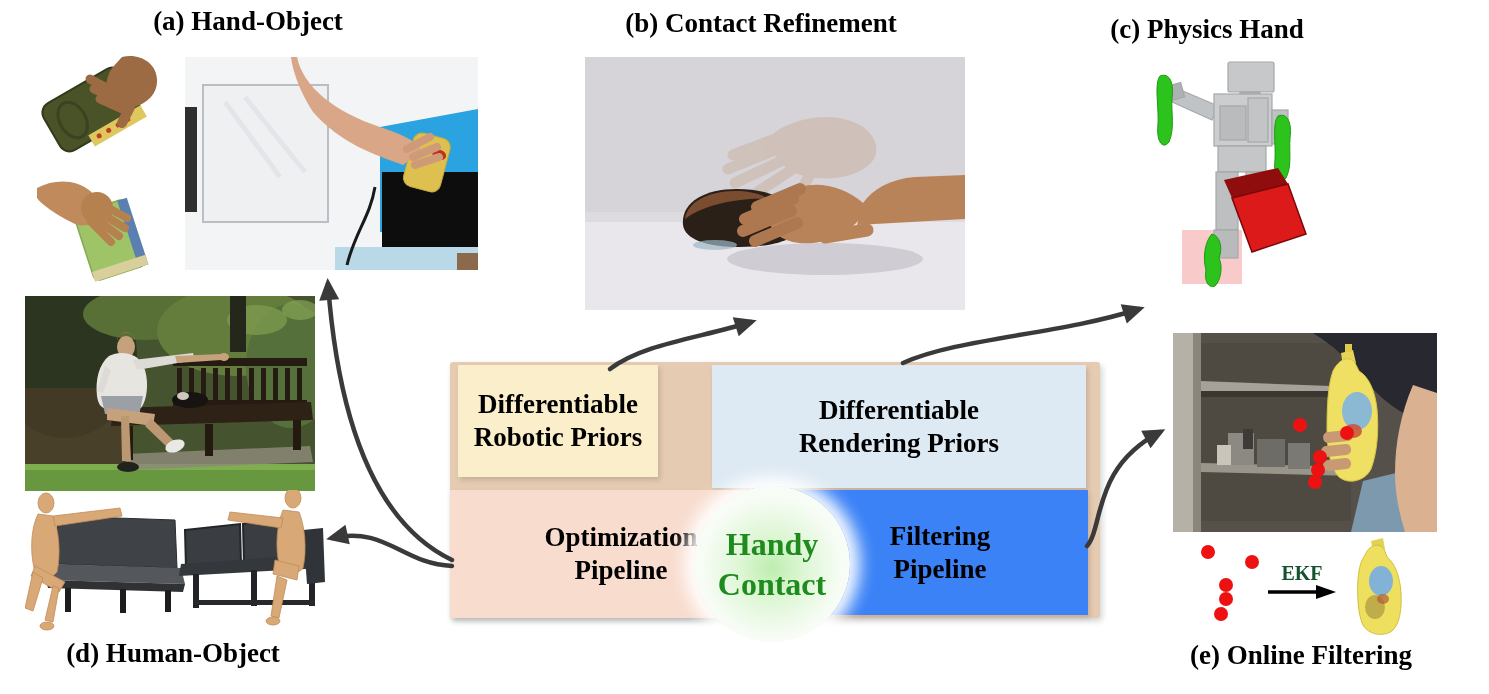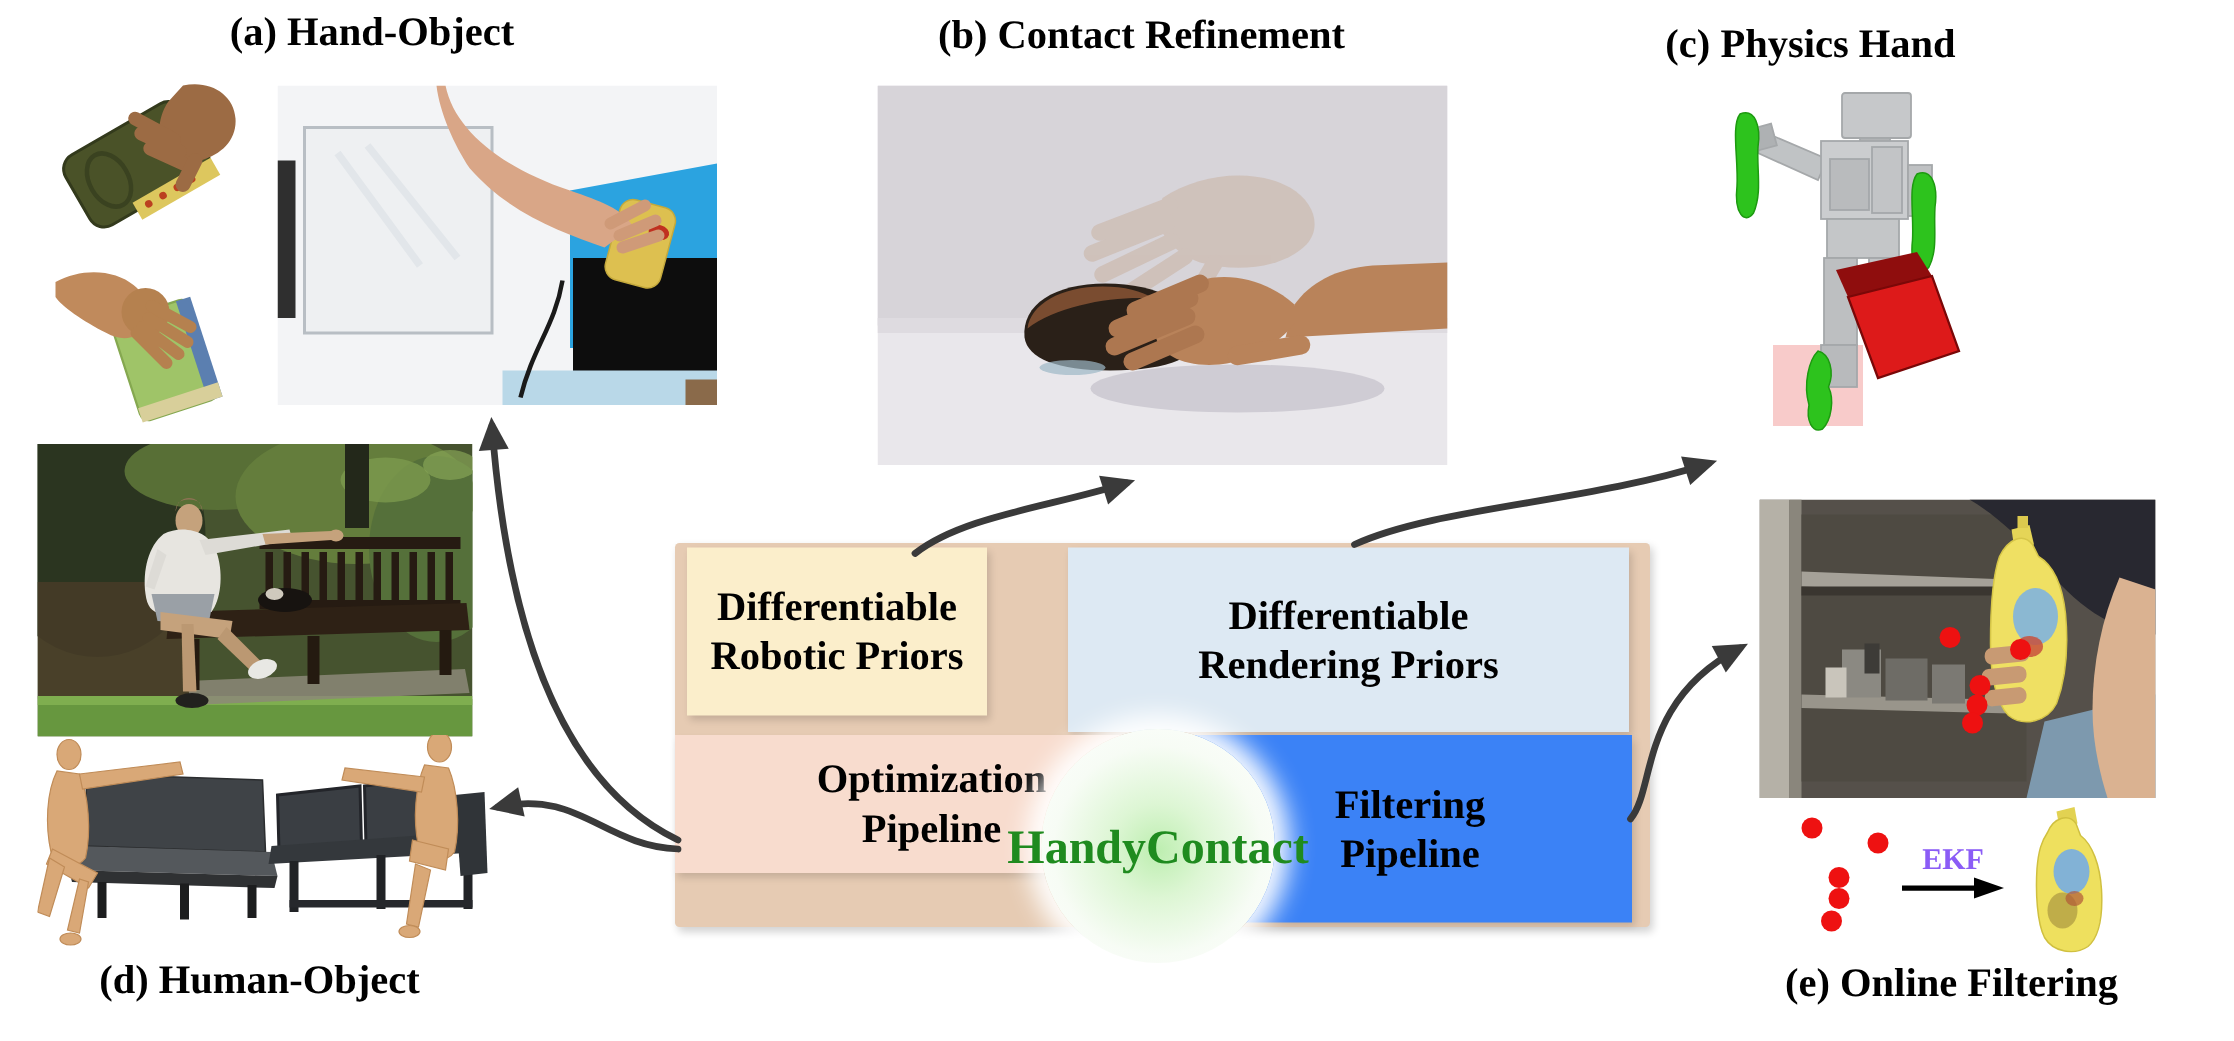--- a/index.html
+++ b/index.html
@@ -8,26 +8,26 @@
   .abs{position:absolute;}
   .panel-title{position:absolute;text-align:center;font-size:27px;color:#000;white-space:nowrap;}
   .tan-rect{position:absolute;background:#e6cbb3;border-radius:3px;box-shadow:2px 3px 6px rgba(0,0,0,.18);}
   .cbox{position:absolute;display:flex;flex-direction:column;align-items:center;justify-content:center;
         font-size:27px;line-height:1.22;text-align:center;box-shadow:2px 3px 5px rgba(0,0,0,.15);}
   .cbox span{display:block;}
   .box-physics{background:#fbeecb;}
   .box-rendering{background:#dde9f3;}
   .box-optimization{background:#f8dcce;}
   .box-filtering{background:#3b82f6;}
-  .hub{position:absolute;border-radius:50%;display:flex;flex-direction:row;align-items:center;justify-content:center;
+  .hub{position:absolute;border-radius:50%;display:flex;flex-direction:column;align-items:center;justify-content:center;
        background:radial-gradient(circle at 50% 52%, #bdeeb0 0%, #ddf6d4 28%, #f7fcf5 62%, #ffffff 100%);
        box-shadow:0 0 16px 10px rgba(255,255,255,.95);
        font-size:32px;line-height:1.25;color:#1f8b1f;z-index:6;}
   .overlay{position:absolute;left:0;top:0;z-index:10;pointer-events:none;}
-  .ekf{position:absolute;display:flex;flex-direction:column;align-items:center;font-size:20px;color:#8b5cf6;}
+  .ekf{position:absolute;display:flex;flex-direction:column;align-items:center;font-size:20px;color:#14532d;}
   .ekf svg{display:block;margin-top:-2px;}
 </style>
 </head>
 <body>
 
 <div class="canvas">
 
   <div class="panel-title" style="left:118px;top:6px;width:260px">(a) Hand-Object</div>
 
   <svg class="abs" style="left:30px;top:55px" width="140" height="105" viewBox="0 0 140 105">
@@ -295,21 +295,21 @@
   <div class="cbox box-physics" style="left:458px;top:365px;width:200px;height:112px">
     <span>Differentiable</span>
     <span>Robotic Priors</span>
   </div>
 
   <div class="cbox box-rendering" style="left:712px;top:365px;width:374px;height:123px">
     <span>Differentiable</span>
     <span>Rendering Priors</span>
   </div>
 
-  <div class="cbox box-optimization" style="left:450px;top:490px;width:342px;height:92px">
+  <div class="cbox box-optimization" style="left:450px;top:490px;width:342px;height:128px">
     <span>Optimization</span>
     <span>Pipeline</span>
   </div>
 
   <div class="cbox box-filtering" style="left:792px;top:490px;width:296px;height:125px">
     <span>Filtering</span>
     <span>Pipeline</span>
   </div>
 
   <div class="hub" style="left:694px;top:486px;width:156px;height:156px">

